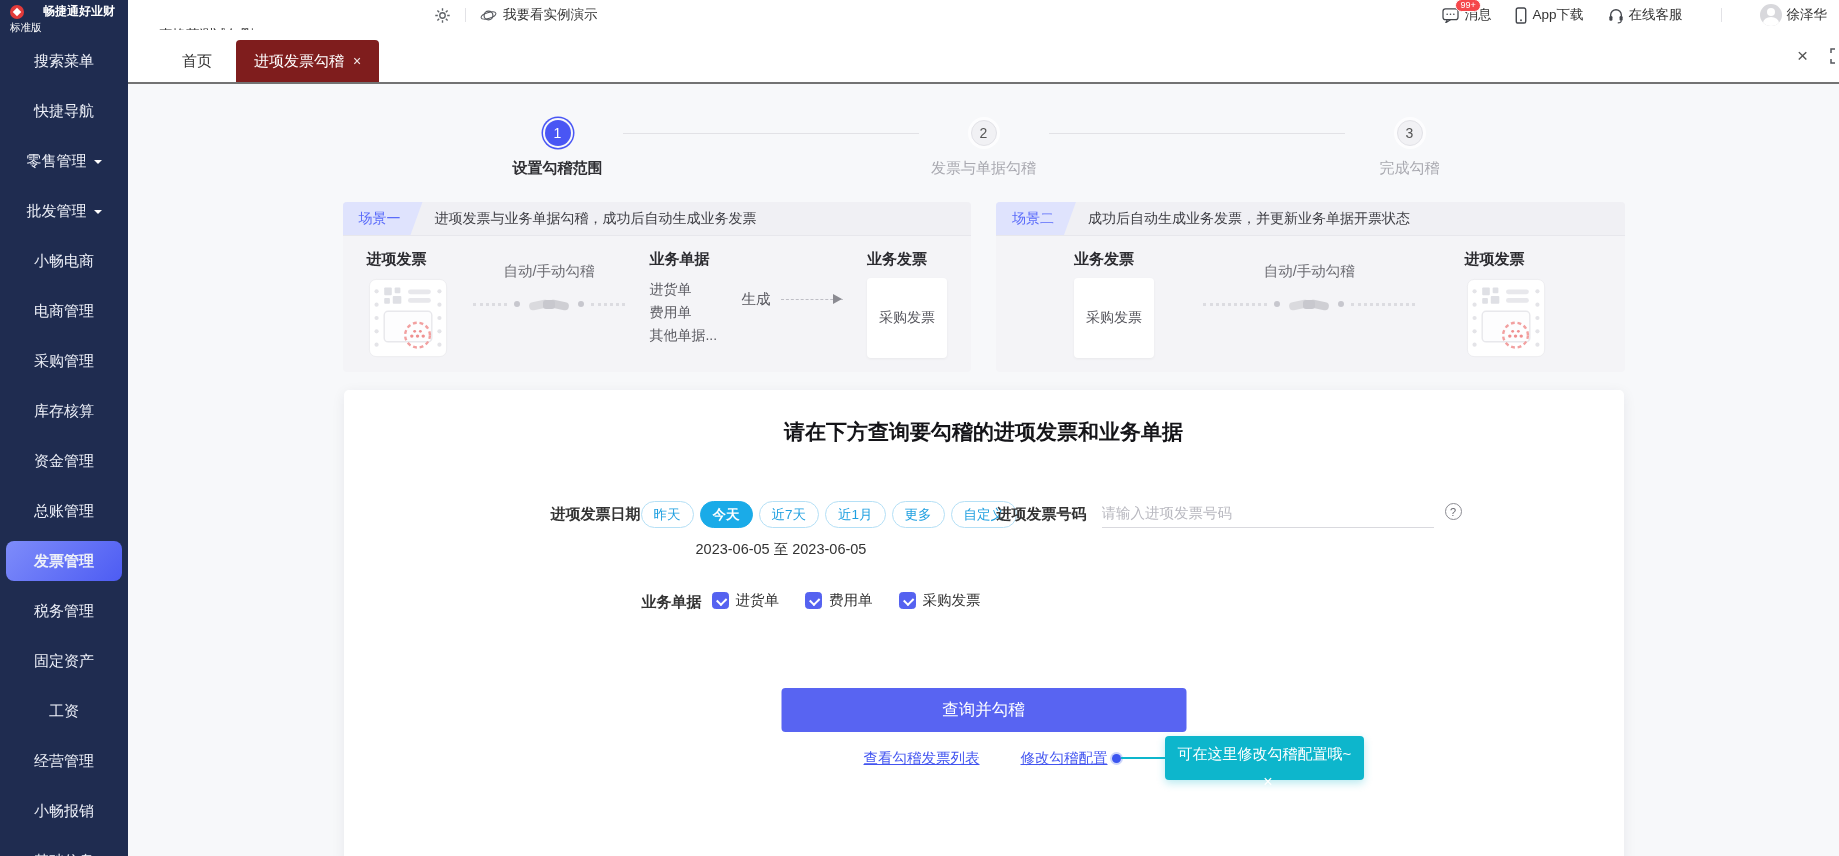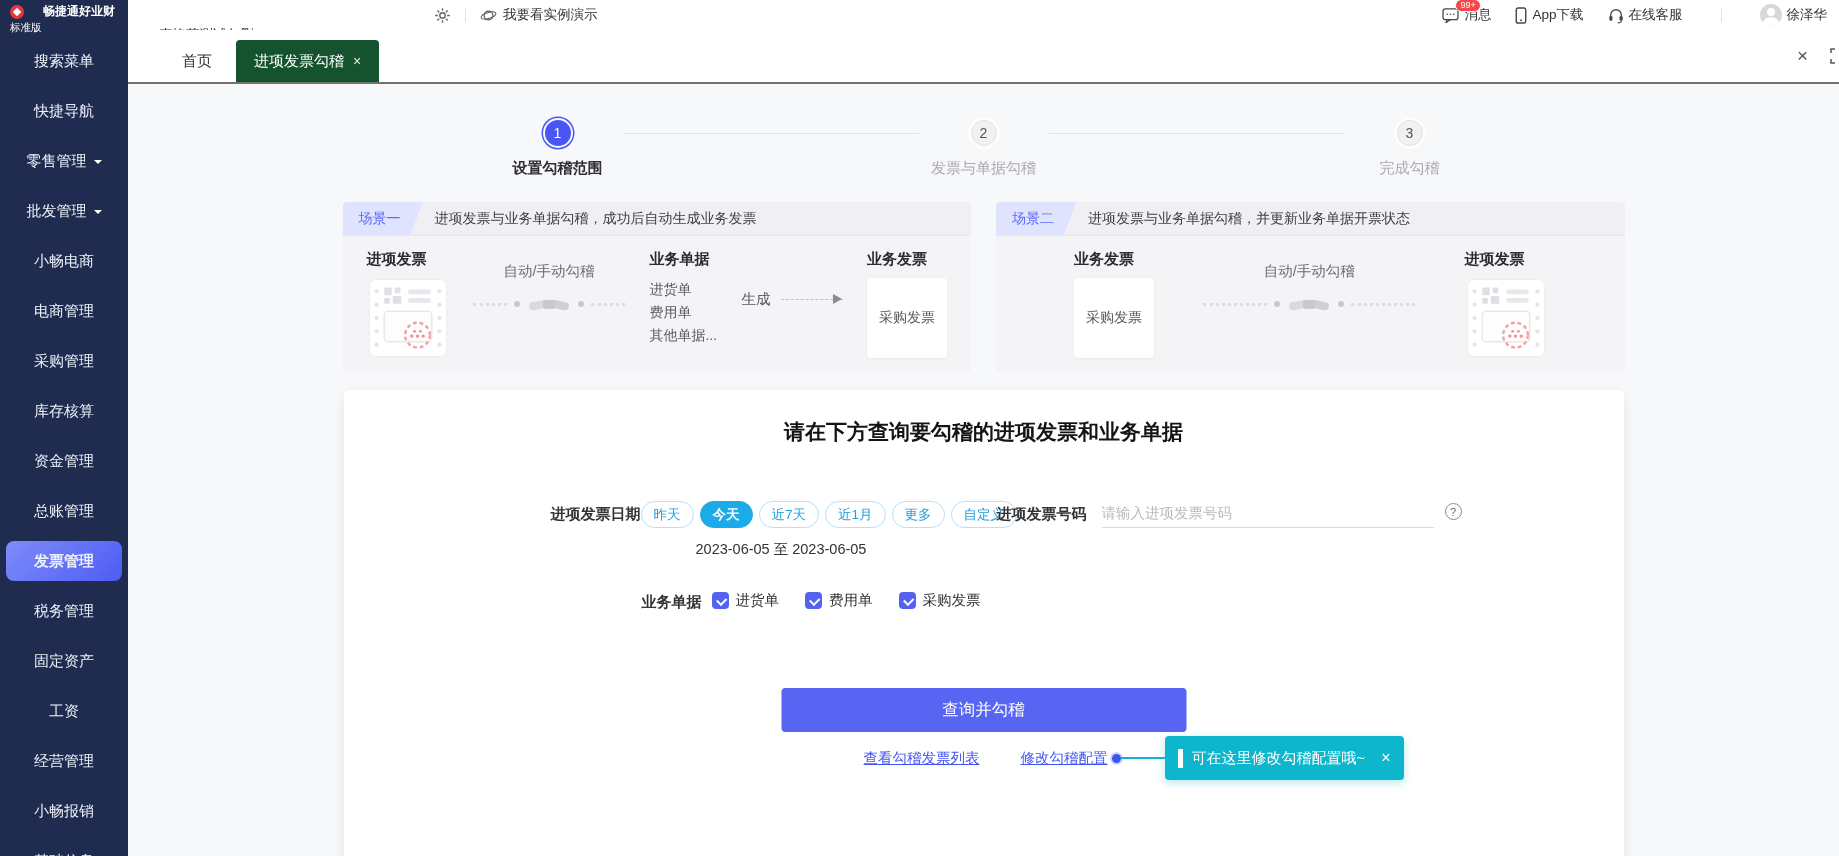--- a/index.html
+++ b/index.html
@@ -34,21 +34,21 @@
   .tb-right { margin-left: auto; display: flex; align-items: center; gap: 24px; padding-right: 12px; }
   .tb-item { display: flex; align-items: center; gap: 5px; font-size: 13.5px; color: #333; cursor: pointer; position: relative; }
   .badge { position: absolute; top: -7px; left: 13px; background: #f5474b; color: #fff; font-size: 9px; line-height: 11px; padding: 0 4px; border-radius: 7px; border: 1px solid #fff; }
   .avatar { width: 22px; height: 22px; border-radius: 50%; background: #d8d8dc; position: relative; overflow: hidden; flex-shrink: 0; }
   .avatar::before { content:""; position:absolute; left:7px; top:4px; width:8px; height:8px; border-radius:50%; background:#fff; }
   .avatar::after { content:""; position:absolute; left:3px; top:13px; width:16px; height:12px; border-radius:50%; background:#fff; }
 
   
   .tabbar { height: 54px; background: #fff; border-bottom: 2px solid #737373; display: flex; align-items: flex-end; flex-shrink: 0; position: relative; }
   .tab-home { margin-left: 30px; height: 42px; padding: 0 24px; display: flex; align-items: center; font-size: 15px; color: #333; cursor: pointer; }
-  .tab-active { height: 42px; padding: 0 18px; display: flex; align-items: center; gap: 9px; font-size: 15px; color: #fff; background: #14532d; border-radius: 4px 4px 0 0; cursor: pointer; }
+  .tab-active { height: 42px; padding: 0 18px; display: flex; align-items: center; gap: 9px; font-size: 15px; color: #fff; background: #7f1d1d; border-radius: 4px 4px 0 0; cursor: pointer; }
   .tab-close { font-size: 14px; opacity: .9; cursor: pointer; }
   .tabbar-tools { position: absolute; right: 0; top: 0; height: 100%; display: flex; align-items: center; }
   .closeall { font-size: 19px; color: #555; cursor: pointer; margin-right: 22px; }
   .fullscreen-ico { margin-right: -7px; cursor: pointer; }
 
   
   .content { flex: 1; background: #f7f8fa; padding-top: 36px; overflow: hidden; }
 
   
   .stepper { display: flex; justify-content: center; align-items: flex-start; }
@@ -103,21 +103,21 @@
   .cb-box { width: 17px; height: 17px; border-radius: 3.5px; border: 1px solid #c6c6cc; background: #fff; position: relative; }
   .cb-box.on { background: #5562f0; border-color: #5562f0; }
   .cb-box.on::after { content:""; position:absolute; left:4px; top:3.5px; width:7px; height:4.5px; border-left:2px solid #fff; border-bottom:2px solid #fff; transform:rotate(-45deg); }
   .cb-label { font-size: 14.5px; color: #333; }
   .submit-btn { position: absolute; top: 298px; left: 50%; transform: translateX(-50%); width: 405px; height: 44px; background: #5864f2; border: none; border-radius: 4px; color: #fff; font-size: 16.5px; font-family: inherit; cursor: pointer; }
   .links-row { position: absolute; left: 520px; top: 346px; height: 44px; display: flex; align-items: center; }
   .q-link { font-size: 14.5px; color: #4355f0; text-decoration: underline; cursor: pointer; white-space: nowrap; }
   .gap1 { width: 41px; } 
   .lead-dot { width: 9px; height: 9px; border-radius: 50%; background: #3b55f0; box-shadow: 0 0 0 2px #cdd6fb; margin-left: 4px; }
   .lead-line { width: 44px; height: 2px; background: #0db6cc; }
-  .tooltip { height: 44px; background: #0db6cc; border-radius: 4px; display: flex; align-items: center; padding: 0 13px; gap: 9px; color: #fff; box-shadow: 0 3px 9px rgba(13,182,204,.3); }
+  .tooltip { height: 44px; background: #0db6cc; border-radius: 4px; display: flex; align-items: center; padding: 0 13px; gap: 9px; color: #fff; box-shadow: 0 3px 9px rgba(13,182,204,.3); flex-direction: column; }
   .tip-bar { width: 5px; height: 19px; background: #fff; }
   .tip-text { font-size: 15px; white-space: nowrap; }
   .tip-close { font-size: 16px; margin-left: 7px; cursor: pointer; }
 
   svg { display: block; }
 </style>
 </head>
 <body>
 
 <div class="app">
@@ -392,21 +392,21 @@
             <div>
               <div class="col-title">业务发票</div>
               <div class="mini-card">采购发票</div>
             </div>
           </div>
         </section>
 
         <section class="scene-card s2">
           <header class="scene-head">
             <span class="scene-badge">场景二</span>
-            <span class="scene-title">进项发票与业务单据勾稽，并更新业务单据开票状态</span>
+            <span class="scene-title">成功后自动生成业务发票，并更新业务单据开票状态</span>
           </header>
           <div class="scene-body">
             <div>
               <div class="col-title">业务发票</div>
               <div class="mini-card">采购发票</div>
             </div>
             <div class="match">
               <div class="match-label">自动/手动勾稽</div>
               <div class="match-row">
                 <span class="dots w2"></span>

